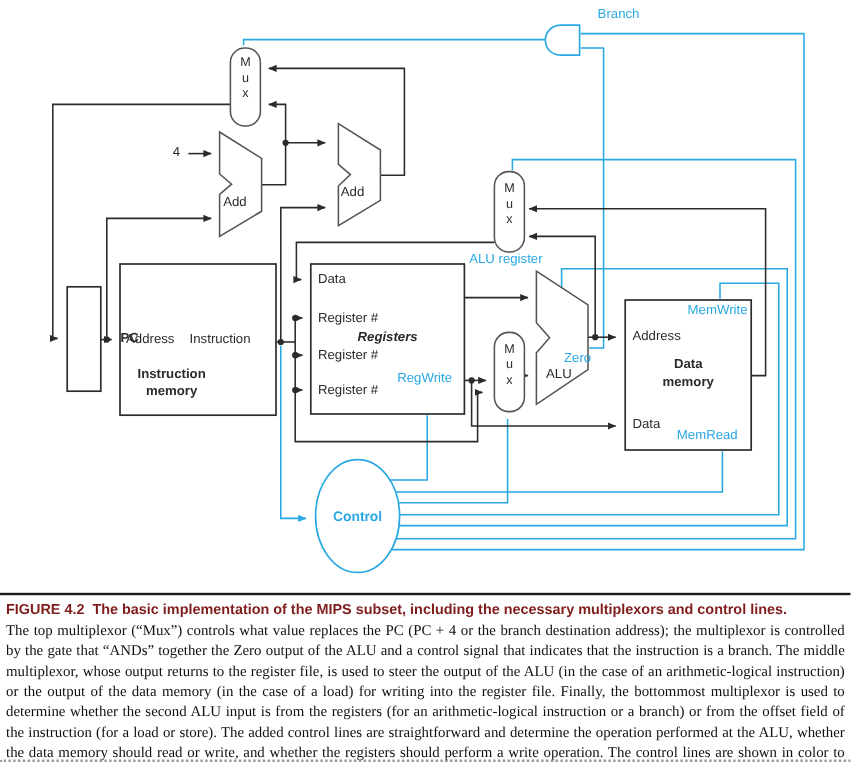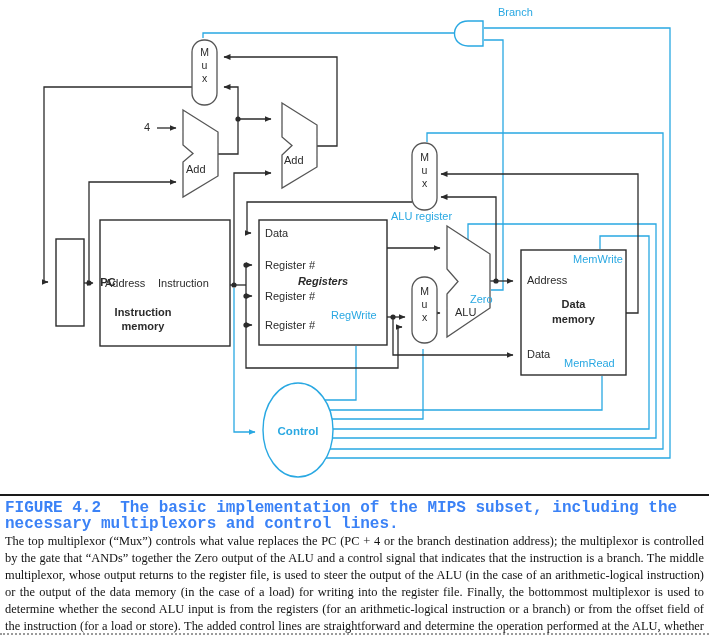--- a/index.html
+++ b/index.html
@@ -15,22 +15,22 @@
   .ell{stroke:#29a8e2;stroke-width:1.4;fill:#fff;}
   .dot{fill:#2b2b2b;}
   .lbl{position:absolute;font-size:11px;color:#2b2b2b;line-height:12px;white-space:nowrap;}
   .cy{color:#29a8e2;}
   .b{font-weight:bold;}
   .ctr{text-align:center;}
   .prl{white-space:pre-line;}
   .mux{width:25px;text-align:center;font-size:10.5px;line-height:13px;}
   .caption{position:absolute;left:0;top:494px;width:709px;box-sizing:border-box;
            padding:3px 5px 0 5px;border-top:2px solid #1a1a1a;}
-  .cap-head{font-family:Liberation Mono, monospace;font-weight:bold;font-size:16px;
-            line-height:16px;color:#3b82f6;margin:1px 0 1px 0;}
+  .cap-head{font-family:Liberation Sans, sans-serif;font-weight:bold;font-size:12px;
+            line-height:16px;color:#7f1d1d;margin:1px 0 1px 0;}
   .cap-body{font-family:"Liberation Serif",serif;font-size:12.4px;line-height:17px;
             color:#111;text-align:justify;margin:0;}
   .bottom-rule{position:absolute;left:0;top:633px;width:709px;border-top:2px dotted #9a9a9a;}
 </style>
 </head>
 <body>
 
 <div id="page">
   <div class="diagram">
 

